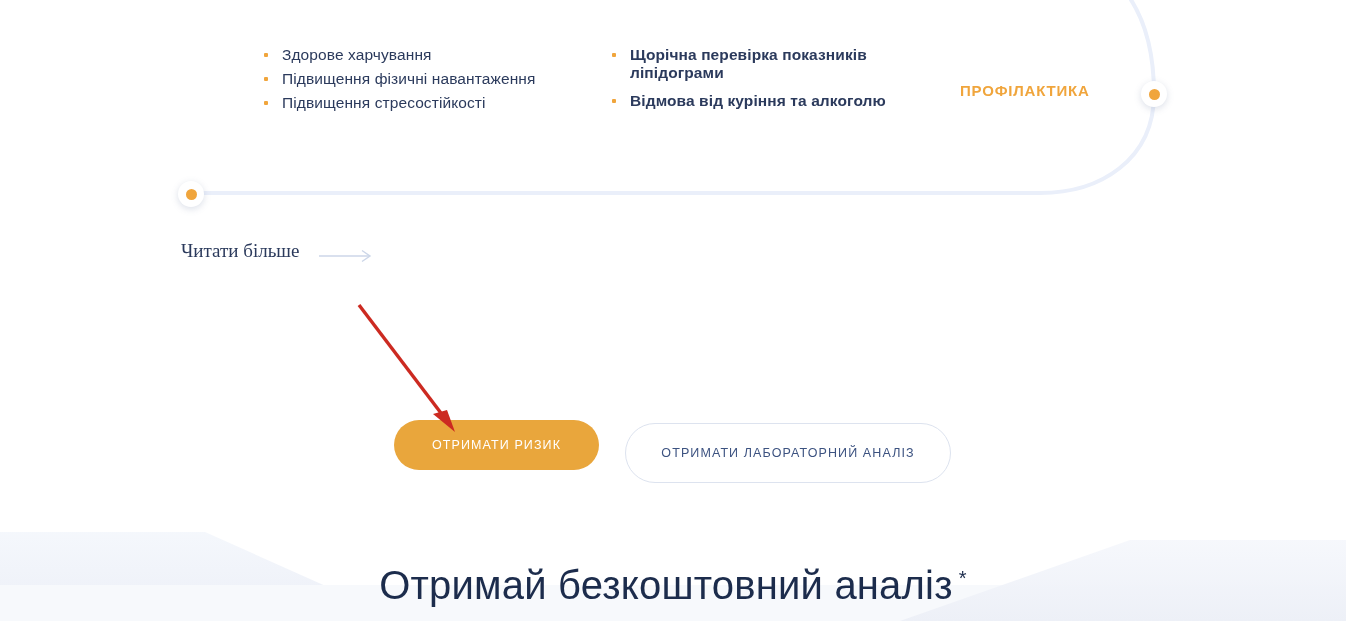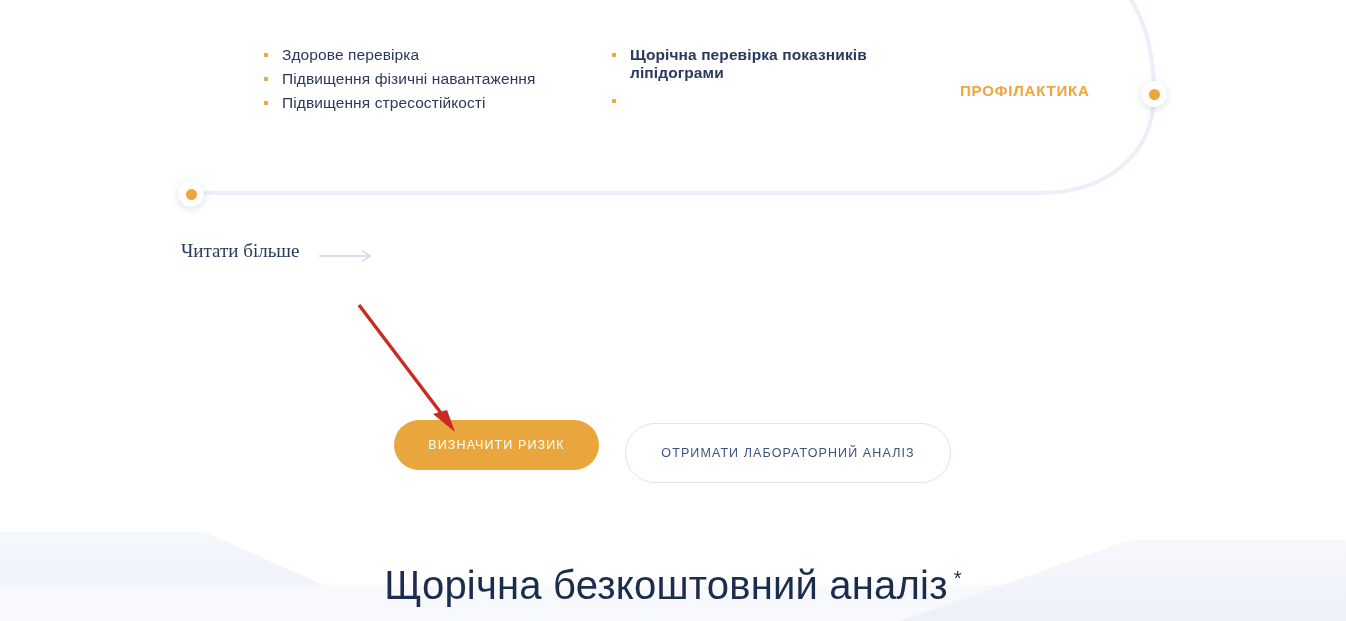--- a/index.html
+++ b/index.html
@@ -224,62 +224,63 @@
   <div class="node-dot" id="dot-right"></div>
   <div class="node-dot" id="dot-left"></div>
 
   <div id="stage-label">ПРОФІЛАКТИКА</div>
 
   <div class="lists">
     <div class="list-col col-left">
       <ul>
         <li>
           <span class="bullet"></span>
-          <span>Здорове перевірка</span>
+          <span>Здорове харчування</span>
         </li>
         <li>
           <span class="bullet"></span>
           <span>Підвищення фізичні навантаження</span>
         </li>
         <li>
           <span class="bullet"></span>
           <span>Підвищення стресостійкості</span>
         </li>
       </ul>
     </div>
     <div class="list-col col-right">
       <ul>
         <li>
           <span class="bullet"></span>
           <span>Щорічна перевірка показників ліпідограми</span>
         </li>
         <li>
           <span class="bullet"></span>
+          <span>Відмова від куріння та алкоголю</span>
         </li>
       </ul>
     </div>
   </div>
 
   <a id="read-more" href="#">
     <span class="rm-text">
       <span>Читати більше</span><br>
     </span>
     <svg class="rm-arrow" width="54" height="14" viewBox="0 0 54 14">
       <line x1="0" y1="7" x2="50" y2="7" stroke="#ccd6e8" stroke-width="1.4"></line>
       <polyline points="43,1.5 51,7 43,12.5" fill="none" stroke="#ccd6e8" stroke-width="1.4"></polyline>
     </svg>
   </a>
 
   <div class="btn-row">
-    <button class="btn" id="btn-primary">ВИЗНАЧИТИ РИЗИК</button>
+    <button class="btn" id="btn-primary">ОТРИМАТИ РИЗИК</button>
     <button class="btn" id="btn-secondary">ОТРИМАТИ ЛАБОРАТОРНИЙ АНАЛІЗ</button>
   </div>
 
   <h2 id="bottom-heading">
-    <span>Щорічна безкоштовний аналіз</span><span class="asterisk">*</span>
+    <span>Отримай безкоштовний аналіз</span><span class="asterisk">*</span>
   </h2>
 
   <svg class="annotation" viewBox="0 0 1346 621">
     <line x1="359" y1="305" x2="447" y2="421" stroke="#cc2a21" stroke-width="3.4"></line>
     <polygon points="455,432 433,414 447,410" fill="#cc2a21"></polygon>
   </svg>
 
 </div>
 
 </body></html>

